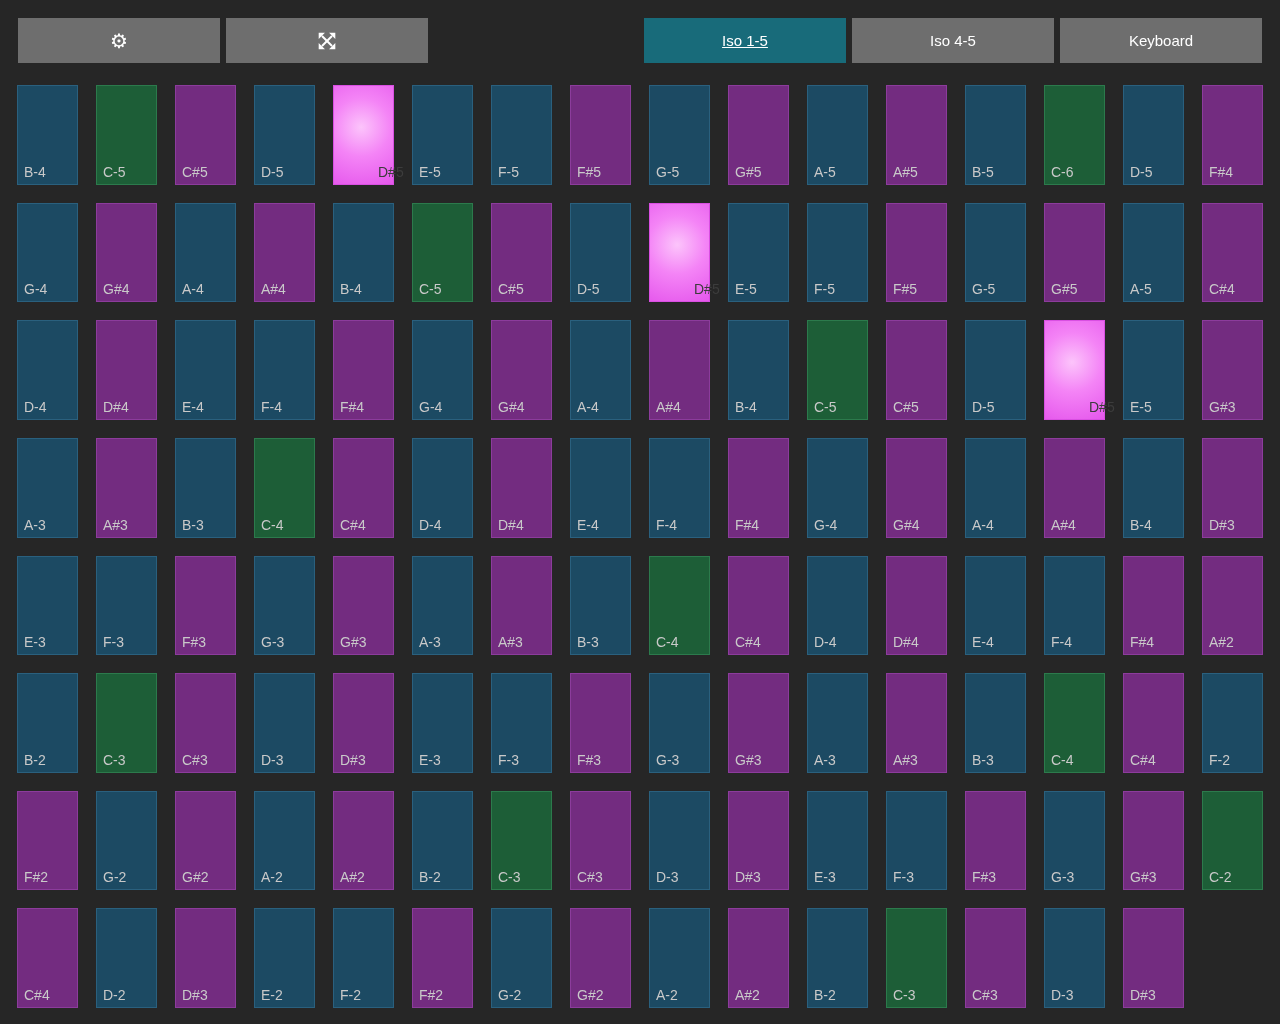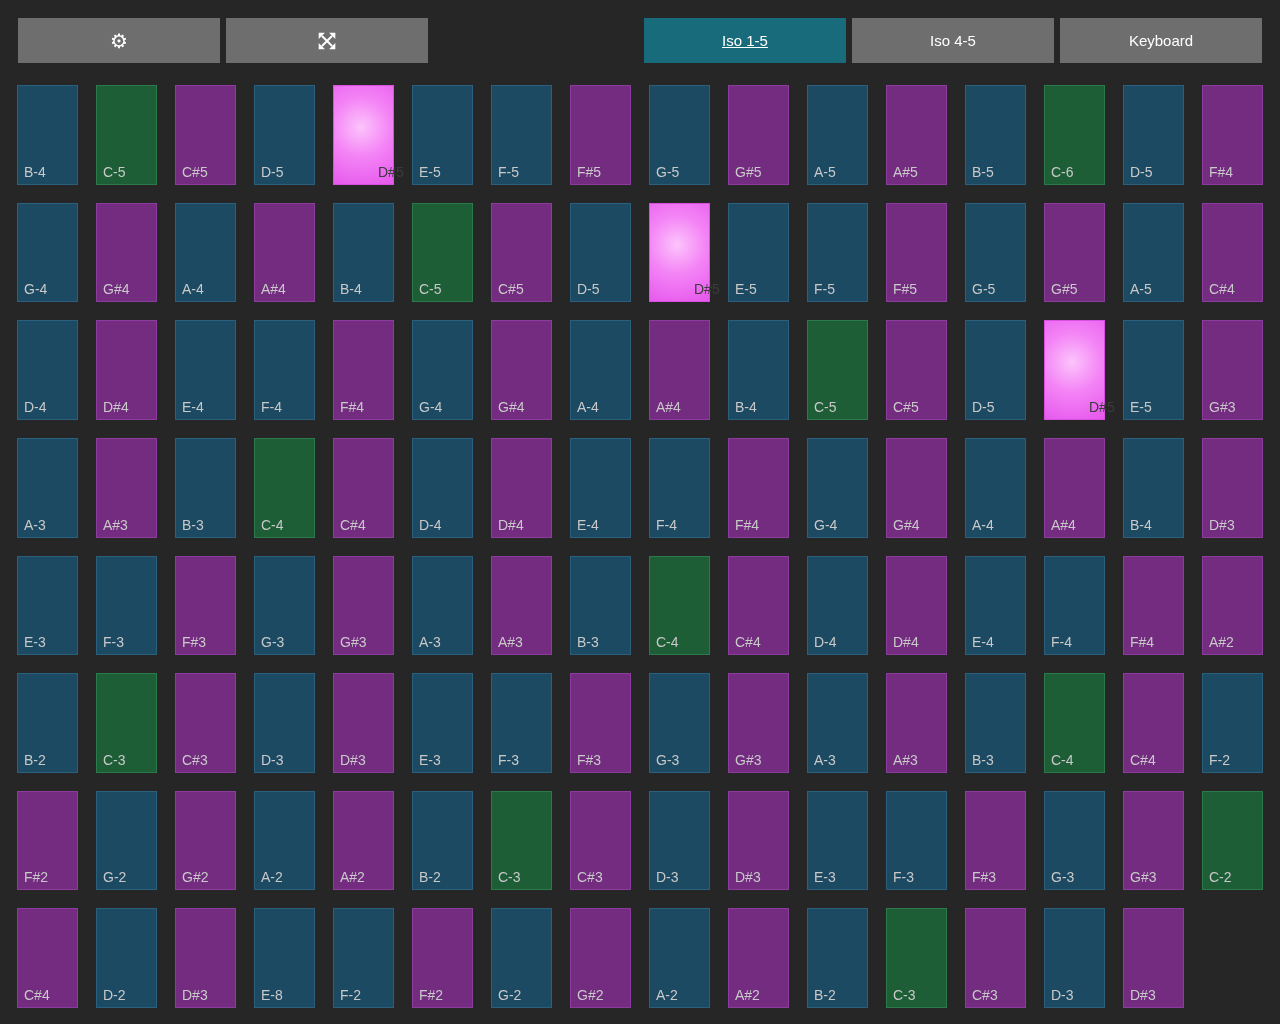--- a/index.html
+++ b/index.html
@@ -455,21 +455,21 @@
       <div class="pad sharp">
         <span class="pad-label">C#4</span>
       </div>
       <div class="pad natural">
         <span class="pad-label">D-2</span>
       </div>
       <div class="pad sharp">
         <span class="pad-label">D#3</span>
       </div>
       <div class="pad natural">
-        <span class="pad-label">E-8</span>
+        <span class="pad-label">E-2</span>
       </div>
       <div class="pad natural">
         <span class="pad-label">F-2</span>
       </div>
       <div class="pad sharp">
         <span class="pad-label">F#2</span>
       </div>
       <div class="pad natural">
         <span class="pad-label">G-2</span>
       </div>

